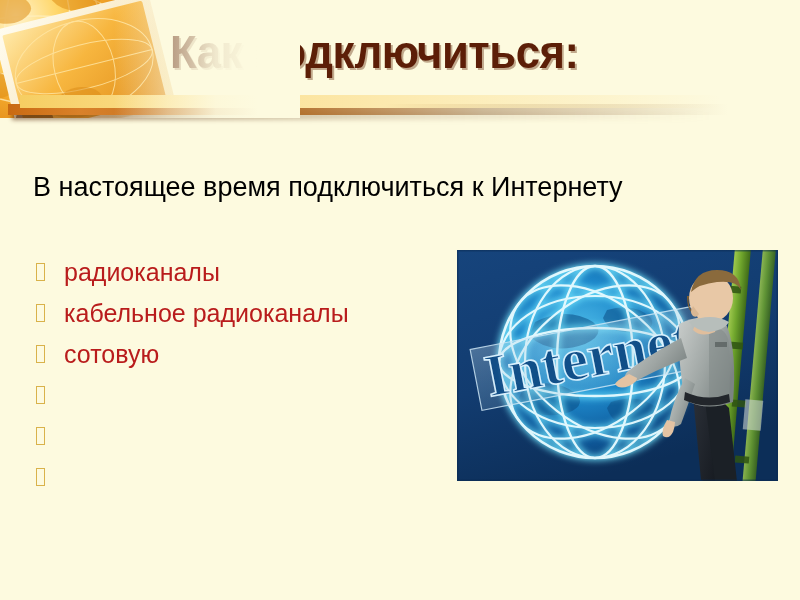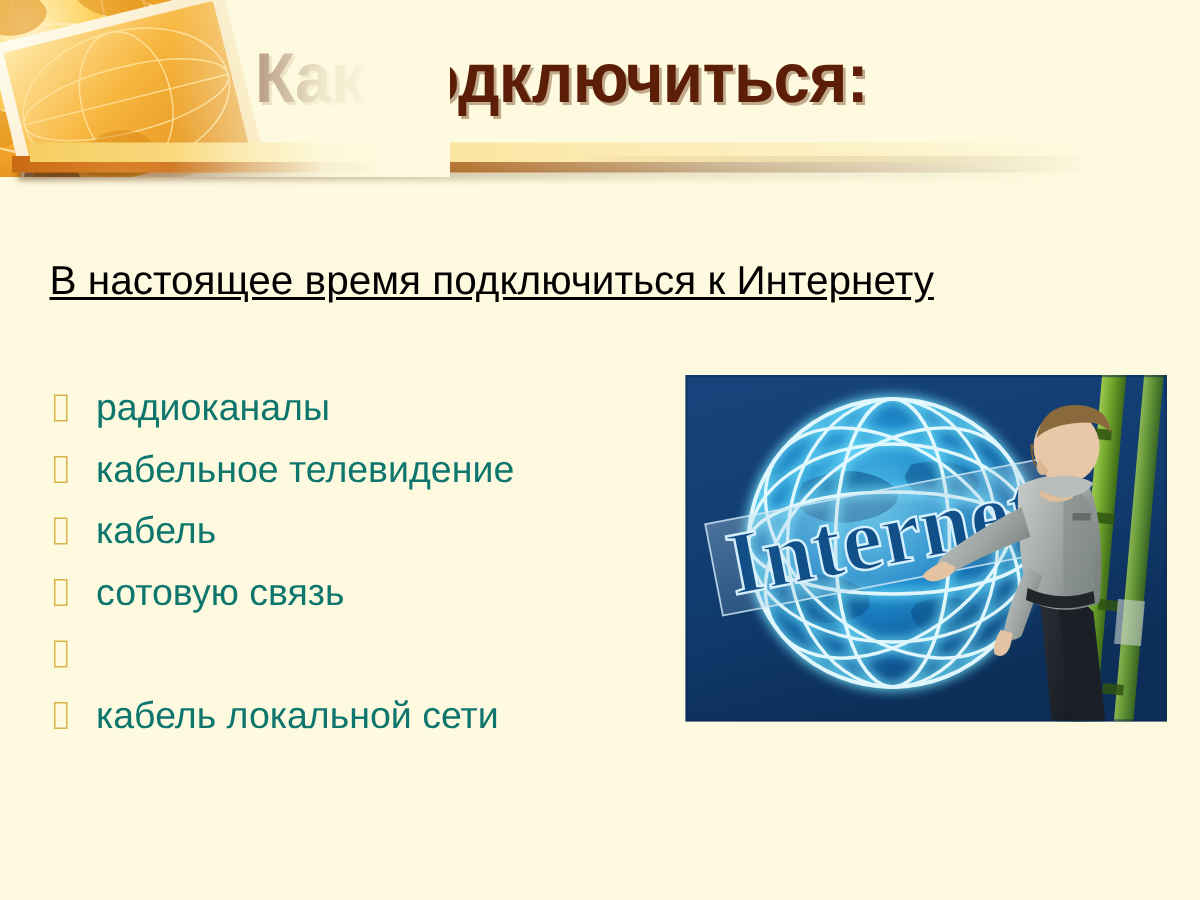--- a/index.html
+++ b/index.html
@@ -102,21 +102,20 @@
   
   .intro {
     position: absolute;
     left: 33px;
     top: 170px;
     width: 690px;
     font-size: 27px;
     color: #000000;
     line-height: 1.32;
     font-family: "Liberation Sans", sans-serif;
-    text-decoration: underline;
   }
   .intro .line2 {
     display: block;
     padding-left: 12px;
   }
 
   .bullet-list {
     position: absolute;
     left: 30px;
     top: 252px;
@@ -124,21 +123,21 @@
     list-style: none;
     margin: 0;
     padding: 0;
   }
   .bullet-list li {
     position: relative;
     height: 41px;
     line-height: 41px;
     padding-left: 34px;
     font-size: 25px;
-    color: #0f766e;
+    color: #b91c1c;
     white-space: nowrap;
     font-family: "Liberation Sans", sans-serif;
   }
   .bullet-glyph {
     position: absolute;
     left: 6px;
     top: 11px;
     width: 9px;
     height: 18px;
     border: 1.5px solid #D9B24A;
@@ -222,36 +221,34 @@
     <span>В настоящее время подключиться к Интернету</span>
   </div>
 
   <ul class="bullet-list">
     <li>
       <span class="bullet-glyph"></span>
       <span>радиоканалы</span>
     </li>
     <li>
       <span class="bullet-glyph"></span>
-      <span>кабельное телевидение</span>
-    </li>
-    <li>
-      <span class="bullet-glyph"></span>
-      <span>кабель</span>
-    </li>
-    <li>
-      <span class="bullet-glyph"></span>
-      <span>сотовую связь</span>
-    </li>
-    <li>
-      <span class="bullet-glyph"></span>
-    </li>
-    <li>
-      <span class="bullet-glyph"></span>
-      <span>кабель локальной сети</span>
+      <span>кабельное радиоканалы</span>
+    </li>
+    <li>
+      <span class="bullet-glyph"></span>
+      <span>сотовую</span>
+    </li>
+    <li>
+      <span class="bullet-glyph"></span>
+    </li>
+    <li>
+      <span class="bullet-glyph"></span>
+    </li>
+    <li>
+      <span class="bullet-glyph"></span>
     </li>
   </ul>
 
   <div class="photo">
     <svg width="321" height="231" viewBox="0 0 321 231">
       <defs>
         <linearGradient id="bgBlue" x1="0" y1="0" x2="0.4" y2="1">
           <stop offset="0%" stop-color="#16447C"></stop>
           <stop offset="55%" stop-color="#123C70"></stop>
           <stop offset="100%" stop-color="#0C2E58"></stop>

